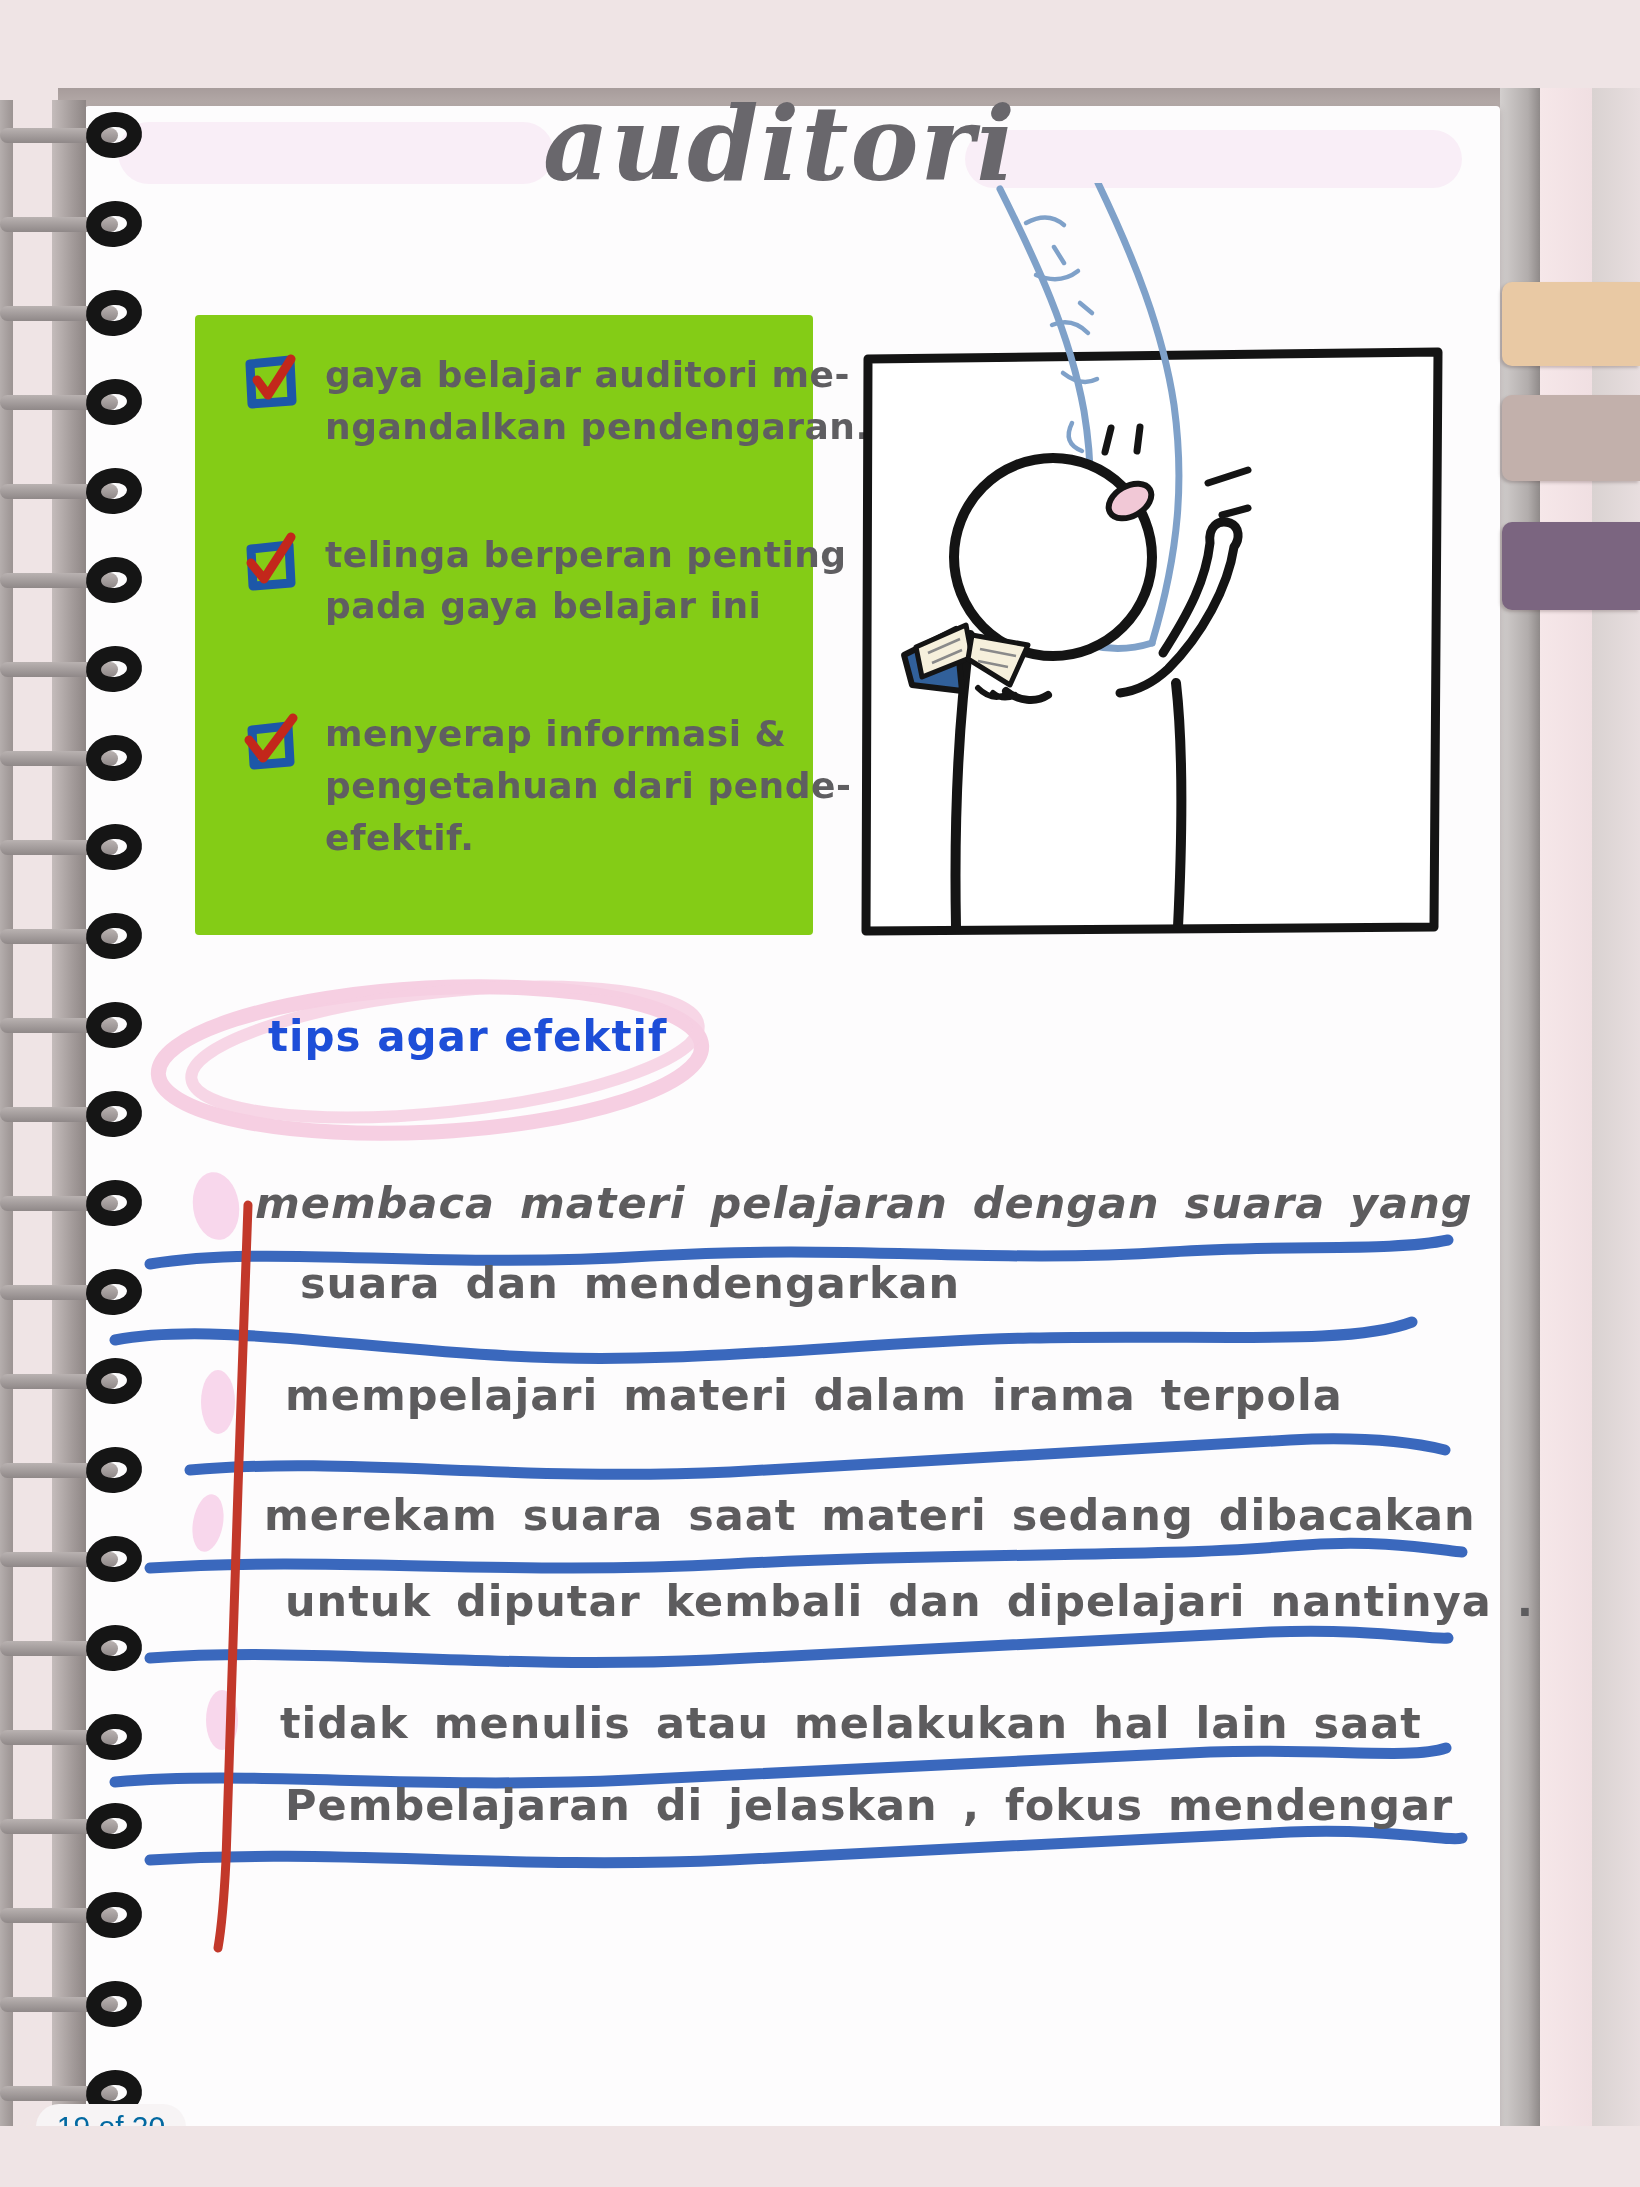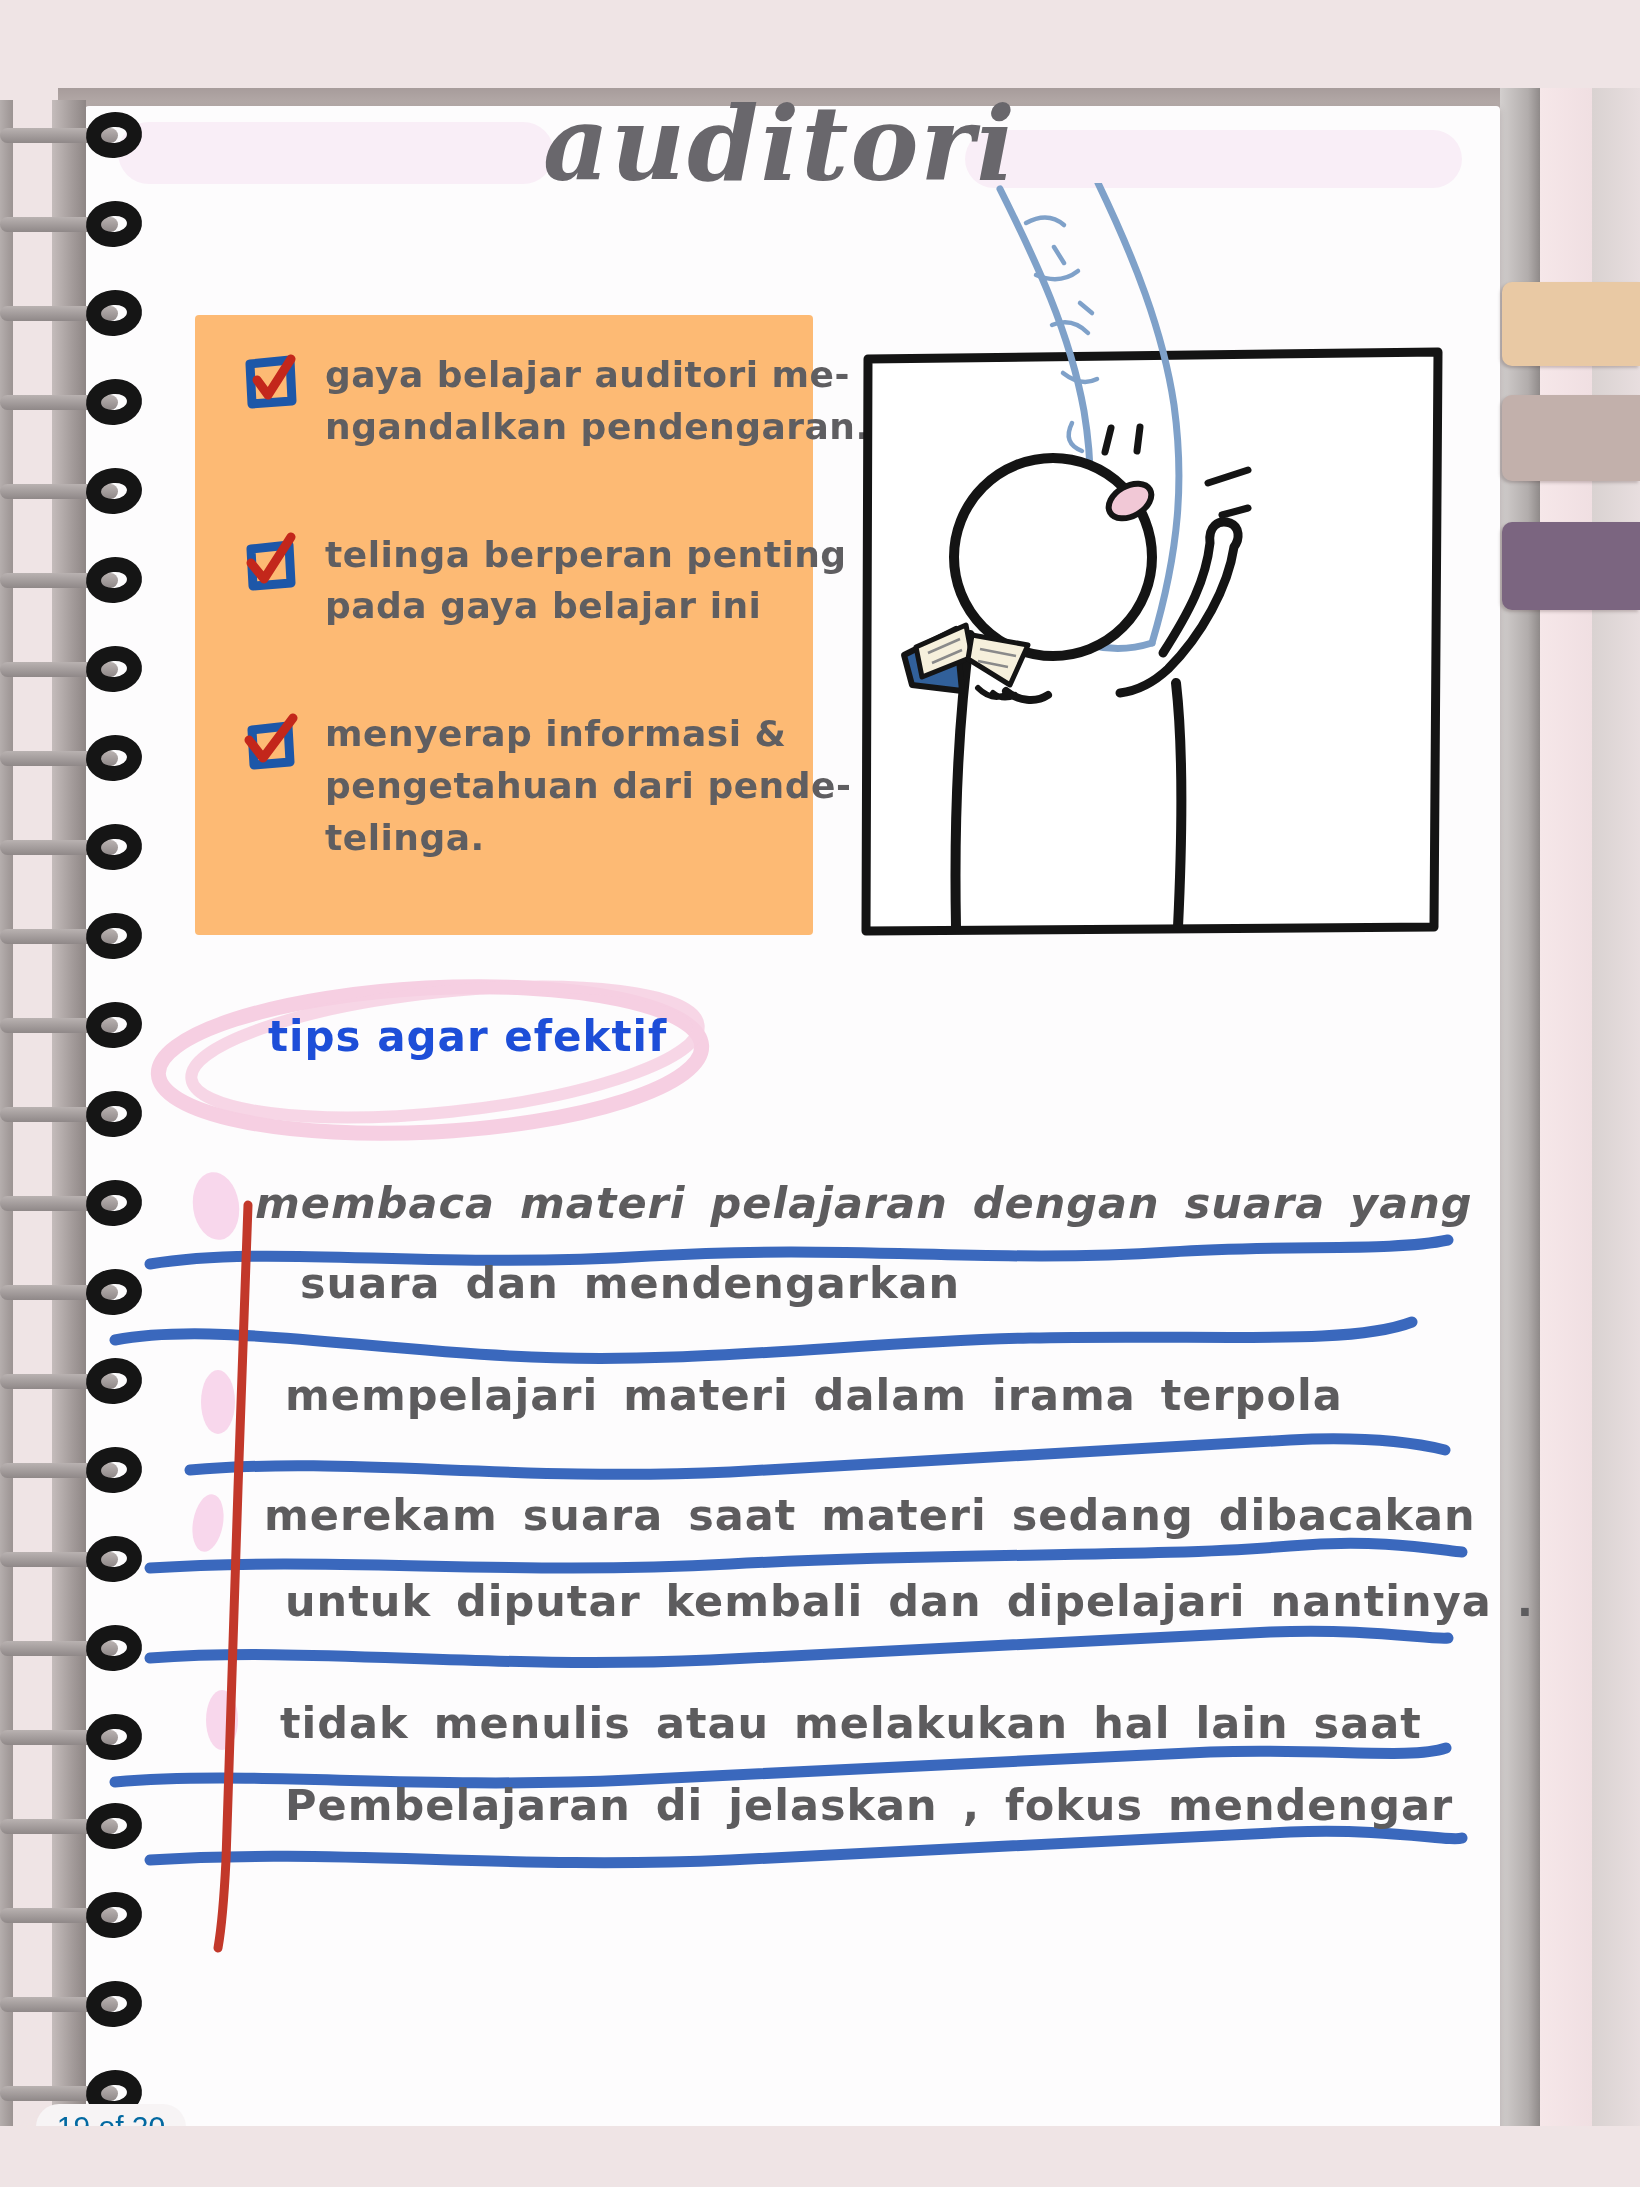--- a/index.html
+++ b/index.html
@@ -40,21 +40,21 @@
 
   
   .title-pill{height:62px;border-radius:31px;background:#f9eef7;z-index:3;}
   .pill-left{left:118px;top:122px;width:436px;}
   .pill-right{left:965px;top:130px;width:497px;height:58px;}
   .page-title{left:520px;top:84px;width:520px;text-align:center;z-index:4;
               font-family:"DejaVu Serif",serif;font-style:italic;font-weight:bold;
               font-size:102px;color:#69676c;letter-spacing:2px;}
 
   
-  .note-box{left:195px;top:315px;width:618px;height:620px;background:#fdba74;
+  .note-box{left:195px;top:315px;width:618px;height:620px;background:#84cc16;
             border-radius:4px;z-index:3;padding:34px 26px 0 44px;box-sizing:border-box;}
   .check-item{display:flex;gap:22px;margin-bottom:76px;}
   .check-item svg{flex:0 0 64px;margin-top:0;}
   .check-lines{font-size:36px;font-weight:bold;line-height:1.44;color:#5f5e61;
                letter-spacing:.5px;white-space:nowrap;}
 
   
   .illus{left:858px;top:183px;z-index:3;}
 
   
@@ -165,21 +165,21 @@
     </div>
 
     <div class="check-item">
       <svg width="64" height="64" viewBox="0 0 64 64">
         <path d="M13,22 L49,18 L51,54 L15,57 Z" fill="none" stroke="#1d57a8" stroke-width="9" stroke-linejoin="round"></path>
         <path d="M10,32 L24,50 L54,10" fill="none" stroke="#c3271b" stroke-width="9" stroke-linecap="round" stroke-linejoin="round"></path>
       </svg>
       <div class="check-lines">
         <div>menyerap informasi &amp;</div>
         <div>pengetahuan dari pende-</div>
-        <div>telinga.</div>
+        <div>efektif.</div>
       </div>
     </div>
   </div>
 
   <svg class="abs illus" width="596" height="760" viewBox="0 0 596 760">
 
     <path d="M10,176 L580,169 L576,744 L8,748 Z" fill="#ffffff" stroke="#141414" stroke-width="9" stroke-linejoin="round"></path>
 
     <g stroke="#7fa1c9" fill="none" stroke-linecap="round">
       <path d="M142,6 C178,78 212,150 226,228 C238,300 234,372 206,452" stroke-width="7"></path>

